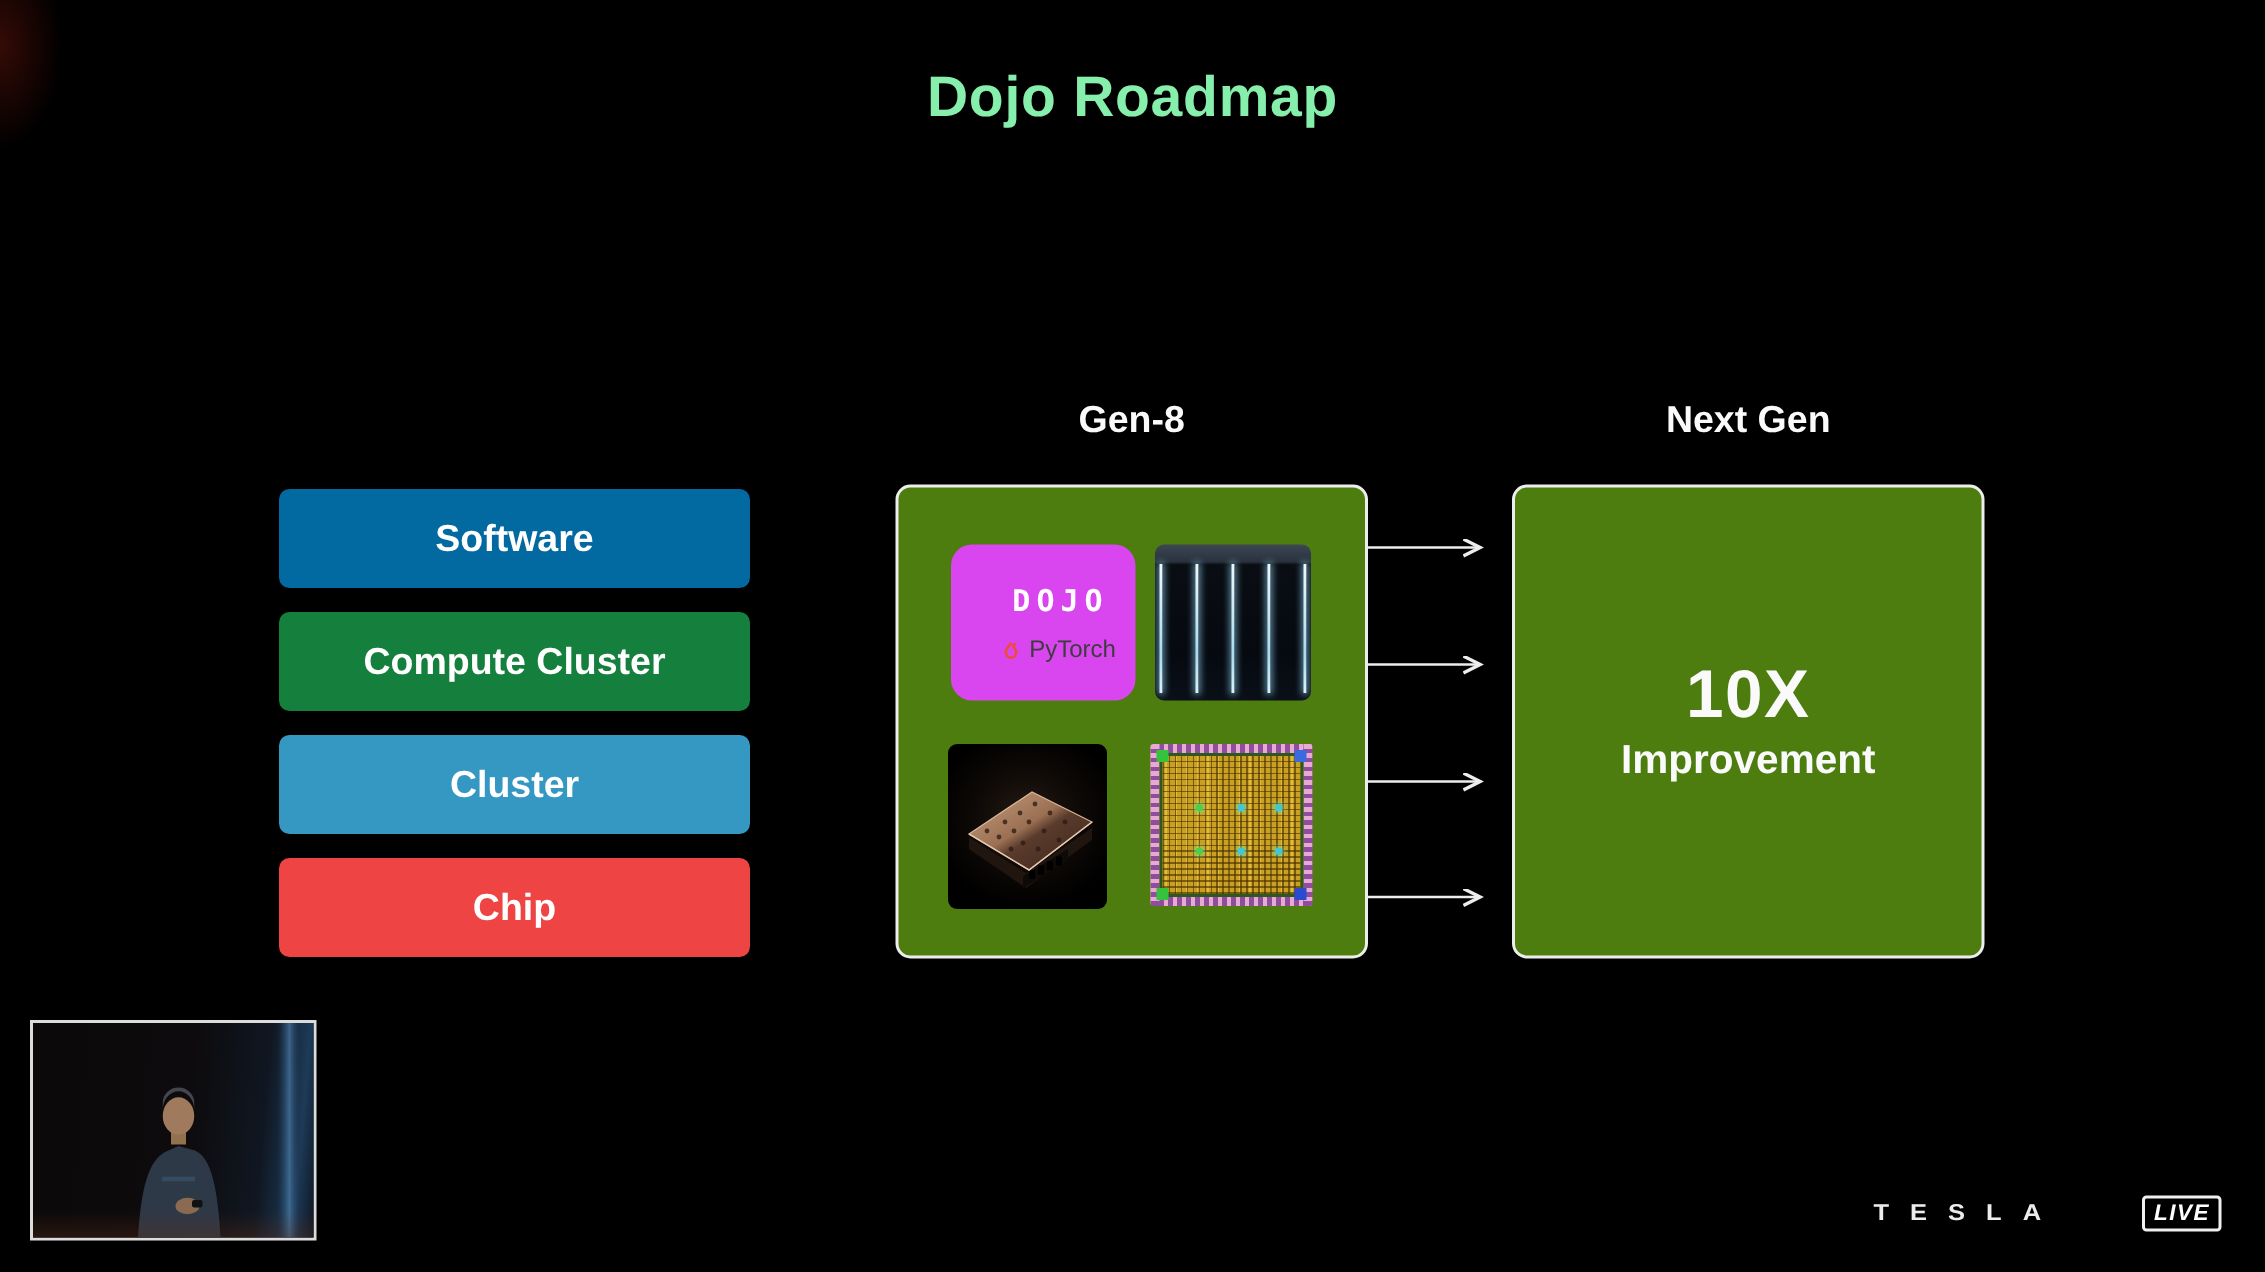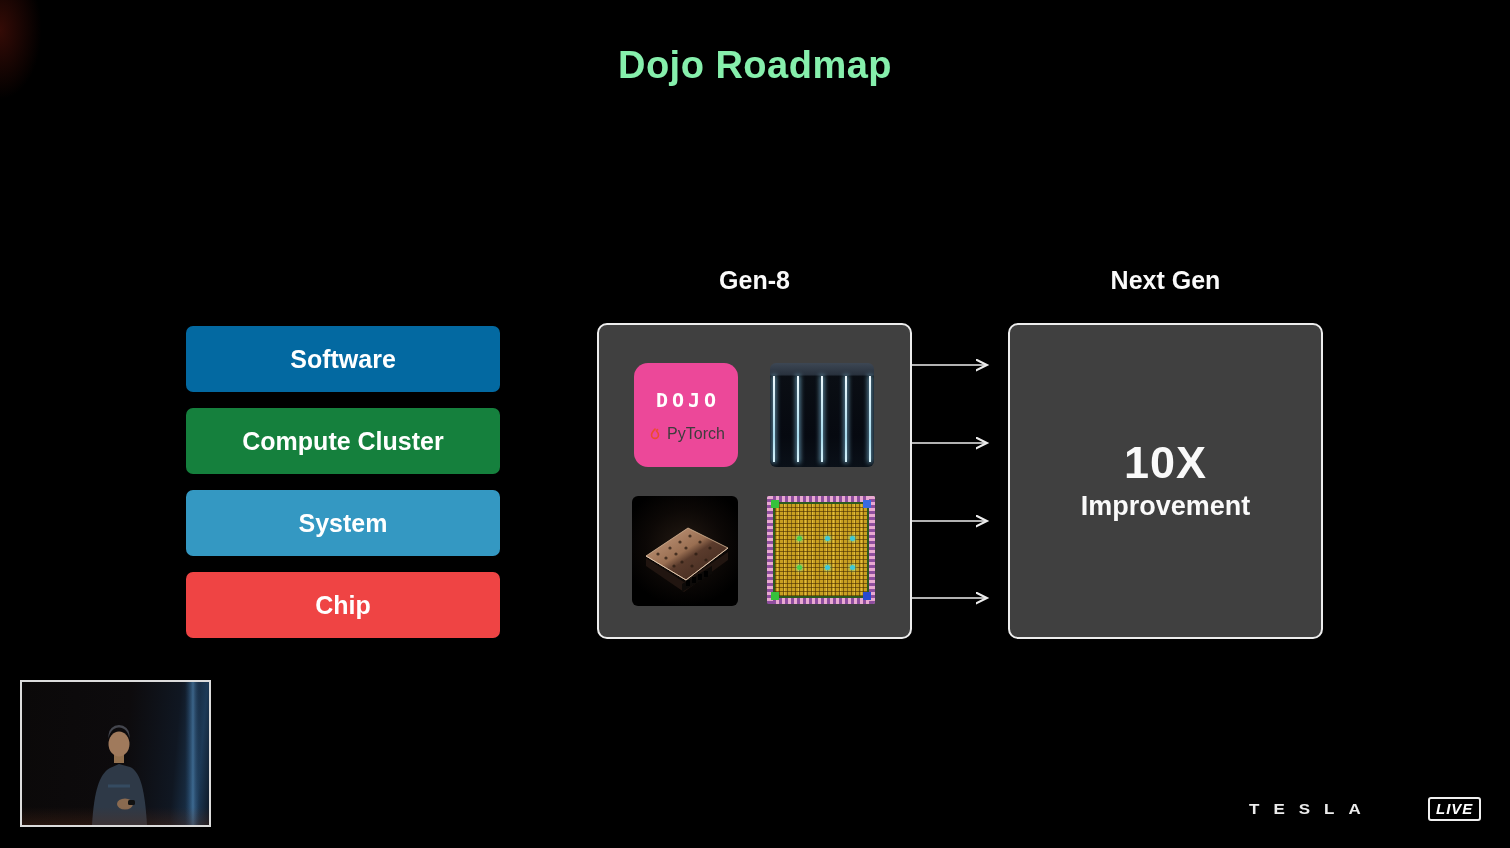--- a/index.html
+++ b/index.html
@@ -27,35 +27,35 @@
   .bar-3{top:572px;}
 
   
   .col-label{top:266px;width:315px;text-align:center;
     font-size:25px;font-weight:700;color:#fafafa;}
   .col-label.gen1{left:597px;}
   .col-label.nextgen{left:1008px;}
 
   
   .frame{top:323px;width:315px;height:316px;border:2px solid #ededed;
-    border-radius:10px;box-sizing:border-box;background:#404040;}
+    border-radius:10px;box-sizing:border-box;background:#4d7c0f;}
   .frame.gen1{left:597px;}
   .frame.nextgen{left:1008px;display:flex;flex-direction:column;
     align-items:center;justify-content:center;}
 
   .nextgen-headline{font-size:45px;font-weight:700;letter-spacing:1px;color:#fafafa;line-height:1;}
   .nextgen-sub{font-size:27px;font-weight:700;color:#fafafa;margin-top:6px;}
 
   
   .tile{position:absolute;border-radius:6px;overflow:hidden;}
 
   
   .tile.dojo{left:634px;top:363px;width:104px;height:104px;border-radius:14px;
-    background:#ec4899;display:flex;flex-direction:column;align-items:center;
-    justify-content:center;gap:13px;}
+    background:#d946ef;display:flex;flex-direction:column;align-items:center;
+    justify-content:center;gap:13px;padding-left:19px;}
   .dojo-word{font-family:"DejaVu Sans Mono", monospace;font-weight:700;
     font-size:20px;letter-spacing:4px;color:#fff;text-indent:4px;}
   .pytorch-row{display:flex;align-items:center;gap:4px;
     color:#3d3d3d;font-size:16px;font-weight:500;}
 
   
   .tile.cabinets{left:770px;top:363px;width:104px;height:104px;
     background:linear-gradient(180deg,#3d4754 0%,#29323e 11%,#0a0e14 13%,#060910 70%,#0a1018 100%);}
   .glow-line{position:absolute;top:13px;bottom:5px;width:2px;
     background:linear-gradient(180deg,#eef8fc,#a8dcee 70%,#d8f2fa);
@@ -112,21 +112,21 @@
 
 <div class="abs slide-title">Dojo Roadmap</div>
 
 <div class="abs bar bar-0" style="background: #0369a1;">
   <span>Software</span>
 </div>
 <div class="abs bar bar-1" style="background: #15803d;">
   <span>Compute Cluster</span>
 </div>
 <div class="abs bar bar-2" style="background: rgb(52, 152, 194);">
-  <span>System</span>
+  <span>Cluster</span>
 </div>
 <div class="abs bar bar-3" style="background: #ef4444;">
   <span>Chip</span>
 </div>
 
 <div class="abs col-label gen1">Gen-8</div>
 <div class="abs col-label nextgen">Next Gen</div>
 
 <div class="abs frame gen1"></div>
 

